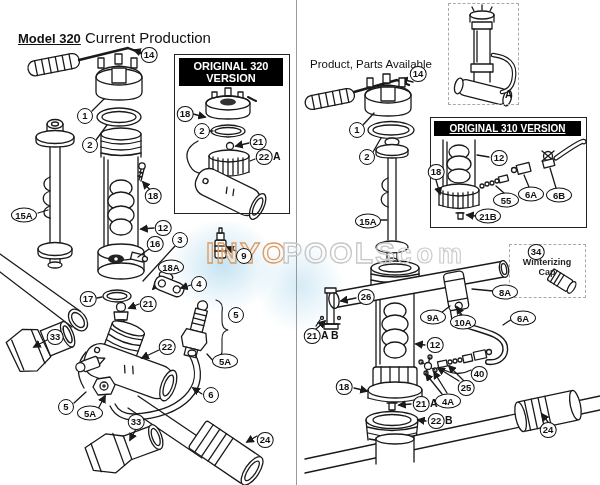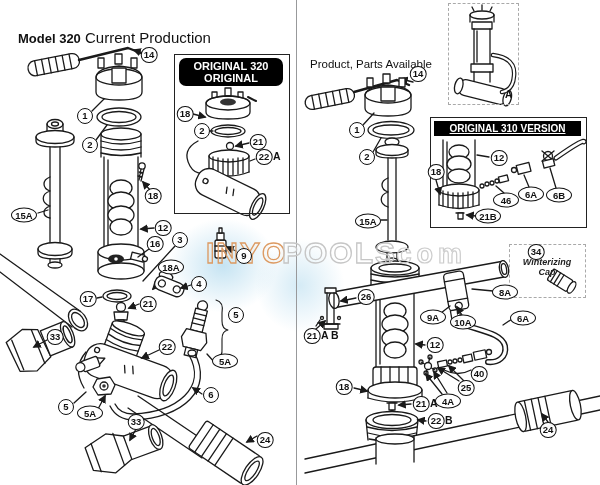--- a/index.html
+++ b/index.html
@@ -13,31 +13,31 @@
   svg.art{position:absolute;left:0;top:0;z-index:1;}
   svg.wm{position:absolute;left:0;top:0;z-index:3;pointer-events:none;}
   .wm-inyo{font-weight:bold;font-size:30px;letter-spacing:2px;
            fill:rgba(255,238,220,.18);stroke:#dc9a62;stroke-width:1.3px;}
   .wm-pools{font-weight:bold;font-size:30px;letter-spacing:2px;
            fill:rgba(255,255,255,.15);stroke:#c6c6c6;stroke-width:1.3px;}
   .wm-com{font-weight:bold;font-size:27px;letter-spacing:5px;
            fill:none;stroke:#cdcdcd;stroke-width:1.2px;}
   .divider{position:absolute;left:296px;top:0;width:1px;height:485px;background:#98999b;z-index:2;}
   .title{position:absolute;z-index:4;white-space:pre;}
-  .t-bold{font-weight:bold;font-size:13px;}
+  .t-bold{font-weight:bold;font-size:13px;text-decoration:underline;}
   .t-reg{font-size:15px;}
   .t-sub{font-size:11.5px;line-height:13.5px;white-space:pre;}
   .solidbox{position:absolute;border:1.5px solid #222;z-index:2;background:transparent;}
   .dashedbox{position:absolute;border:1px dashed #a9a9a9;z-index:2;}
   .hdr{position:absolute;background:#000;color:#fff;z-index:4;display:flex;flex-direction:column;
        align-items:center;justify-content:center;font-weight:bold;text-align:center;}
-  .hdr-320{font-size:11px;line-height:12.5px;border-radius:7px;}
+  .hdr-320{font-size:11px;line-height:12.5px;}
   .hdr-310{font-size:10px;line-height:11px;text-decoration:underline;}
   .a-label{position:absolute;z-index:4;font-weight:bold;font-size:10px;}
-  .wint-text{position:absolute;z-index:4;font-size:9px;line-height:10px;text-align:center;font-weight:bold;color:#222;font-style:italic;}
+  .wint-text{position:absolute;z-index:4;font-size:9px;line-height:10px;text-align:center;font-weight:bold;color:#222;}
   .co{position:absolute;width:0;height:0;z-index:5;}
   .co .b{position:absolute;left:0;top:0;transform:translate(-50%,-50%);
          display:inline-flex;align-items:center;justify-content:center;
          min-width:16px;height:16px;padding:0 2px;box-sizing:border-box;
          border:1.5px solid #111;border-radius:50%;background:rgba(255,255,255,.96);
          font-weight:bold;font-size:9.5px;line-height:1;}
   .co.e .b{min-width:26px;height:15px;}
   .co .sfx{position:absolute;left:9px;top:-7px;font-weight:bold;font-size:10.5px;white-space:pre;}
 </style>
 </head>
@@ -435,21 +435,21 @@
   <div class="divider"></div>
 
   <div class="title" style="left:18px;top:29px;"><span class="t-bold">Model 320</span><span class="t-reg"> </span><span class="t-reg">Current Production</span></div>
   <div class="title" style="left:310px;top:22px;">
     <div class="t-sub">Product, Parts Available</div>
   </div>
 
   <div class="solidbox" style="left:174px;top:54px;width:114px;height:158px;"></div>
   <div class="hdr hdr-320" style="left:179px;top:58px;width:104px;height:28px;">
     <div>ORIGINAL 320</div>
-    <div>ORIGINAL</div>
+    <div>VERSION</div>
   </div>
   <div class="solidbox" style="left:430px;top:117px;width:155px;height:109px;"></div>
   <div class="hdr hdr-310" style="left:434px;top:121px;width:147px;height:15px;">
     <div>ORIGINAL 310 VERSION</div>
   </div>
   <div class="dashedbox" style="left:448px;top:3px;width:69px;height:100px;"></div>
   <div class="a-label" style="left:505px;top:89px;">A</div>
   <div class="dashedbox" style="left:509px;top:244px;width:75px;height:52px;"></div>
   <div class="wint-text" style="left:512px;top:257px;width:70px;">
     <div>Winterizing</div>
@@ -593,21 +593,21 @@
       <div class="co" style="left: 548px; top: 430px;">
         <span class="b">24</span>
       </div>
       <div class="co" style="left: 499px; top: 158px;">
         <span class="b">12</span>
       </div>
       <div class="co" style="left: 436px; top: 172px;">
         <span class="b">18</span>
       </div>
       <div class="co e" style="left: 506px; top: 200px;">
-        <span class="b">46</span>
+        <span class="b">55</span>
       </div>
       <div class="co e" style="left: 531px; top: 194px;">
         <span class="b">6A</span>
       </div>
       <div class="co e" style="left: 559px; top: 195px;">
         <span class="b">6B</span>
       </div>
       <div class="co e" style="left: 488px; top: 216px;">
         <span class="b">21B</span>
       </div>

